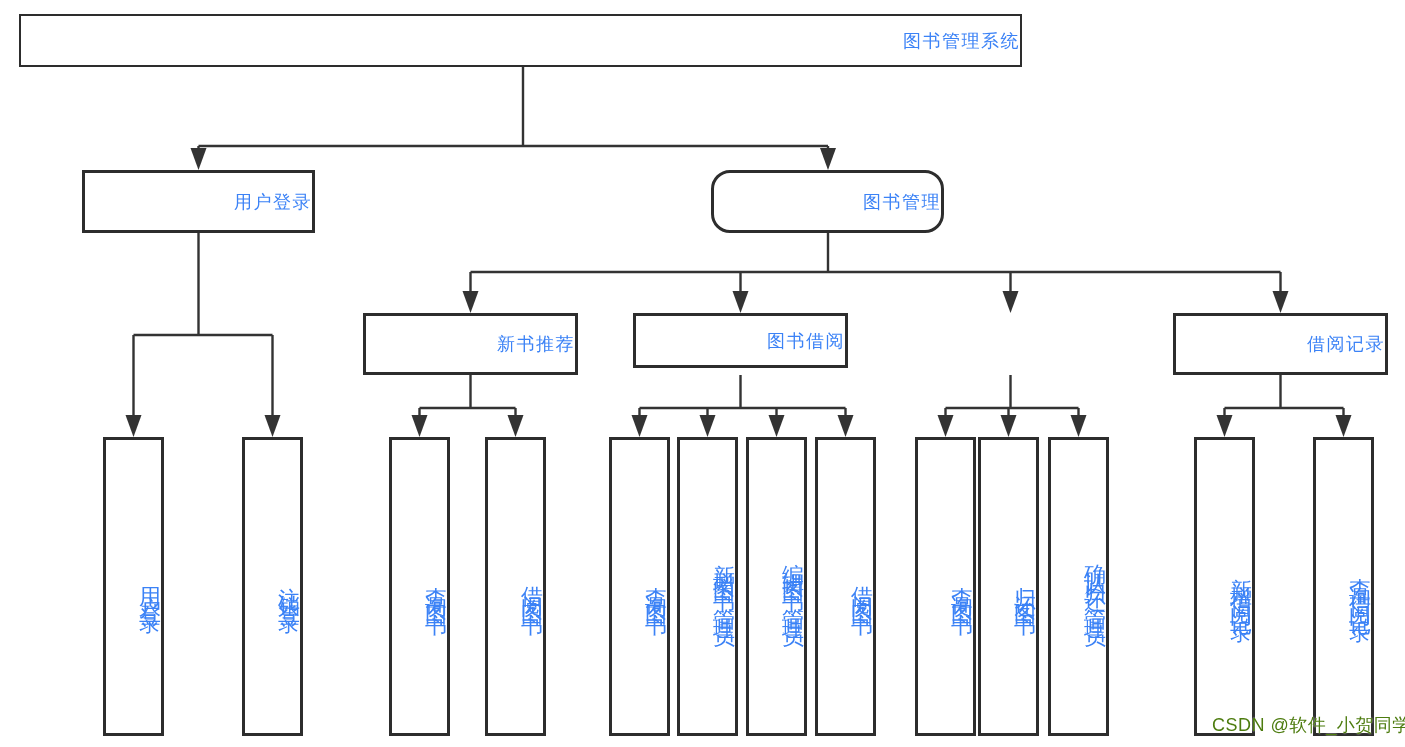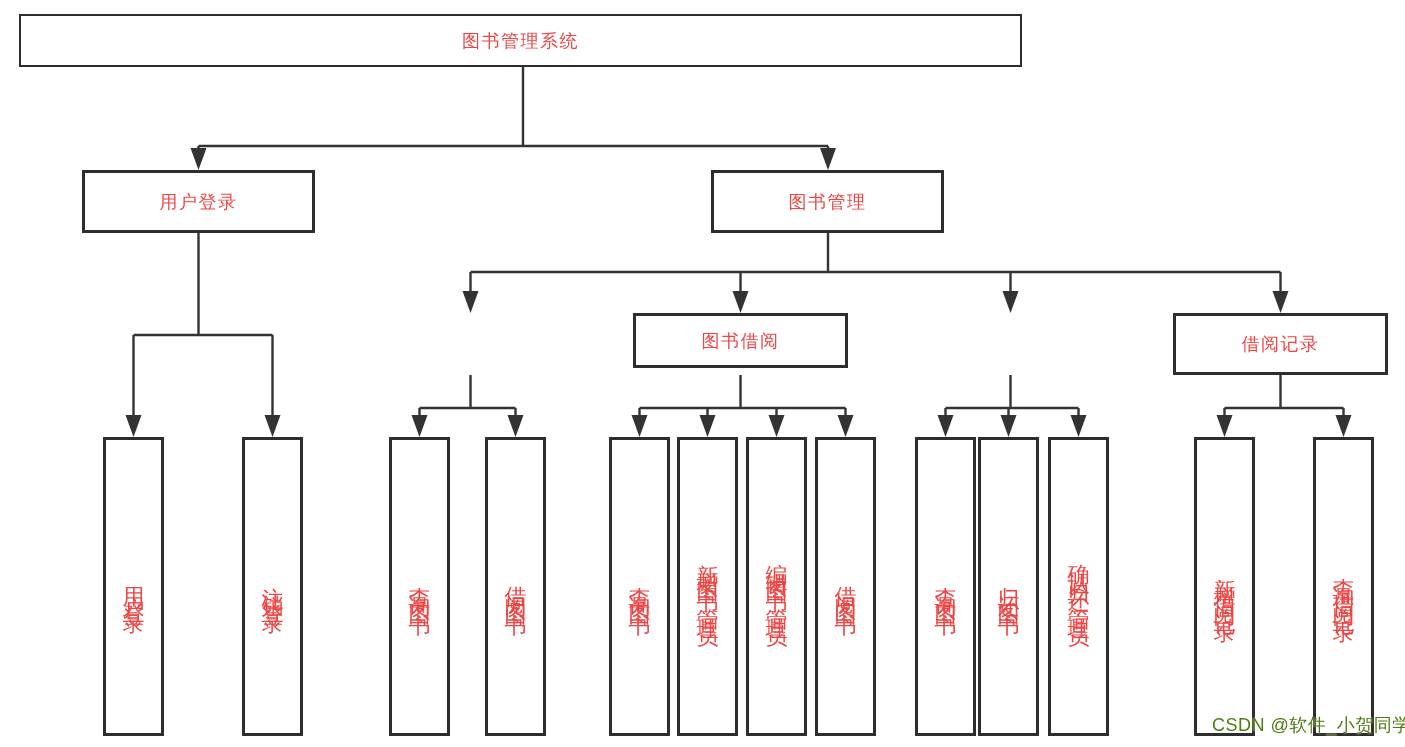--- a/index.html
+++ b/index.html
@@ -21,23 +21,23 @@
     top: 0;
     z-index: 0;
   }
   .box {
     position: absolute;
     box-sizing: border-box;
     background: #ffffff;
     border: 3px solid #2d2d2d;
     display: flex;
     align-items: center;
-    justify-content: center;
+    justify-content: flex-end;
     z-index: 1;
-    color: #ef4444;
+    color: #3b82f6;
   }
   .box.root {
     border-width: 2px;
   }
   .hbox span {
     font-size: 18px;
     letter-spacing: 1.5px;
     white-space: nowrap;
   }
   .vbox span {
@@ -108,24 +108,27 @@
     </g>
   </svg>
 
   <div class="box hbox root" style="left:19px; top:14px; width:1003px; height:53px;">
     <span>图书管理系统</span>
   </div>
 
   <div class="box hbox" style="left:82px; top:170px; width:233px; height:63px;">
     <span>用户登录</span>
   </div>
-  <div class="box hbox" style="left:711px; top:170px; width:233px; height:63px;">
+  <div class="box hbox" style="left:711px; top:170px; width:233px; height:63px;border-radius:19px;">
     <span>图书管理</span>
   </div>
 
+  <div class="box hbox" style="left:363px; top:313px; width:215px; height:62px;">
+    <span>新书推荐</span>
+  </div>
   <div class="box hbox" style="left:633px; top:313px; width:215px; height:55px;">
     <span>图书借阅</span>
   </div>
   <div class="box hbox" style="left:1173px; top:313px; width:215px; height:62px;">
     <span>借阅记录</span>
   </div>
 
   <div class="box vbox" style="left:103px; top:437px; width:61px; height:299px;">
     <span>用户登录</span>
   </div>

